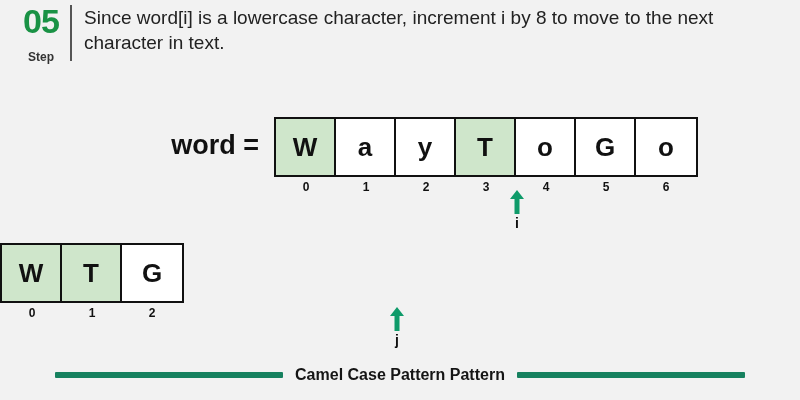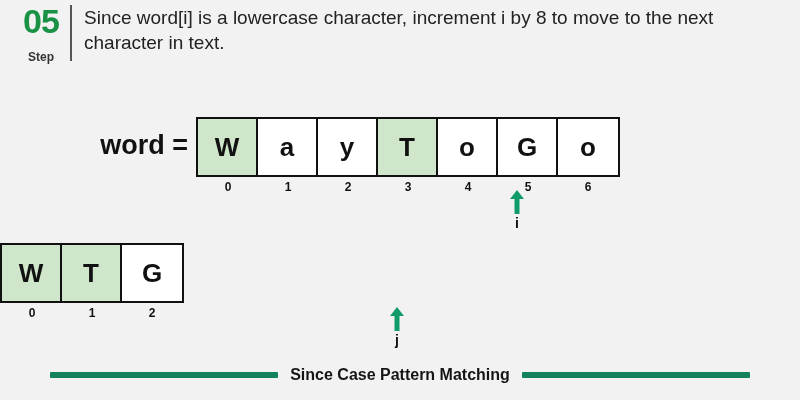--- a/index.html
+++ b/index.html
@@ -66,23 +66,23 @@
     display: flex;
     align-items: flex-start;
   }
   .row-word { top: 117px; left: 0px; }
   .row-pattern { top: 243px; left: 0px; }
 
   .row-label {
     font-size: 27px;
     font-weight: bold;
     color: #111111;
-    width: 196px;
+    width: 274px;
     text-align: right;
-    padding-right: 8px;
+    padding-right: 15px;
     line-height: 56px;
     white-space: nowrap;
   }
 
   .cells-wrap { position: relative; }
 
   .cells {
     display: flex;
     border: 2px solid #111111;
     width: max-content;
@@ -231,15 +231,15 @@
   <span class="arrow">
     <svg width="16" height="24" viewBox="0 0 16 24" xmlns="http://www.w3.org/2000/svg">
       <polygon points="8,0 15,9 10.5,9 10.5,24 5.5,24 5.5,9 1,9" fill="#0f9b6a"></polygon>
     </svg>
   </span>
   <span class="plabel">j</span>
 </div>
 
 <div class="footer">
   <div class="footer-line footer-line-left"></div>
-  <div class="footer-text">Since Case Pattern Matching</div>
+  <div class="footer-text">Camel Case Pattern Pattern</div>
   <div class="footer-line footer-line-right"></div>
 </div>
 
 </body></html>

